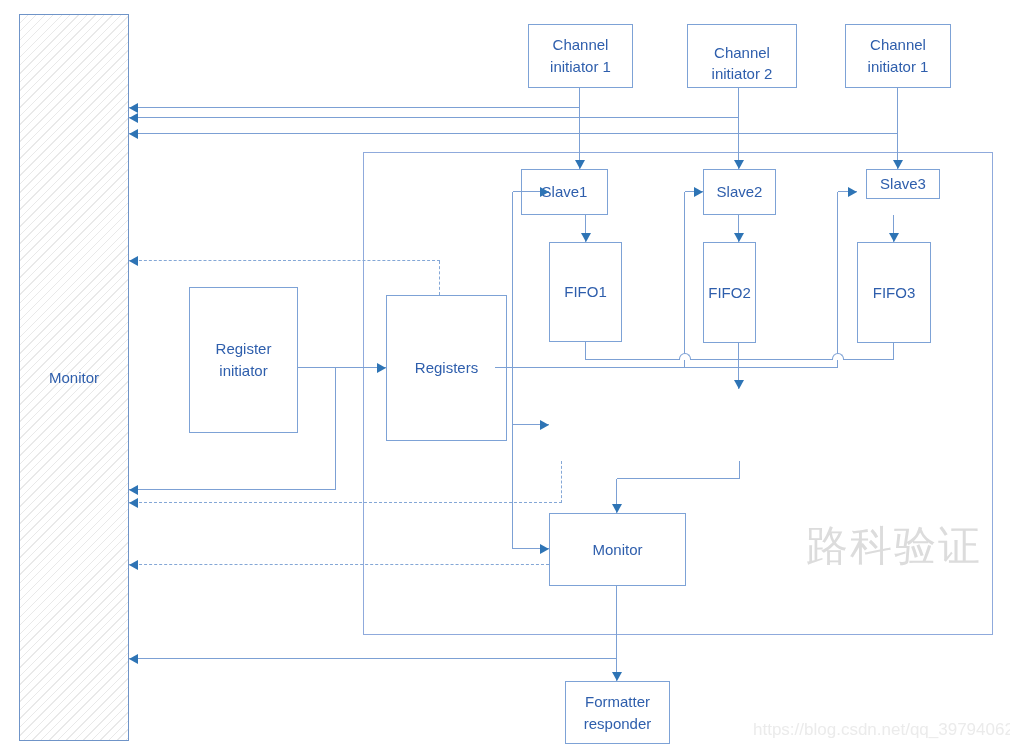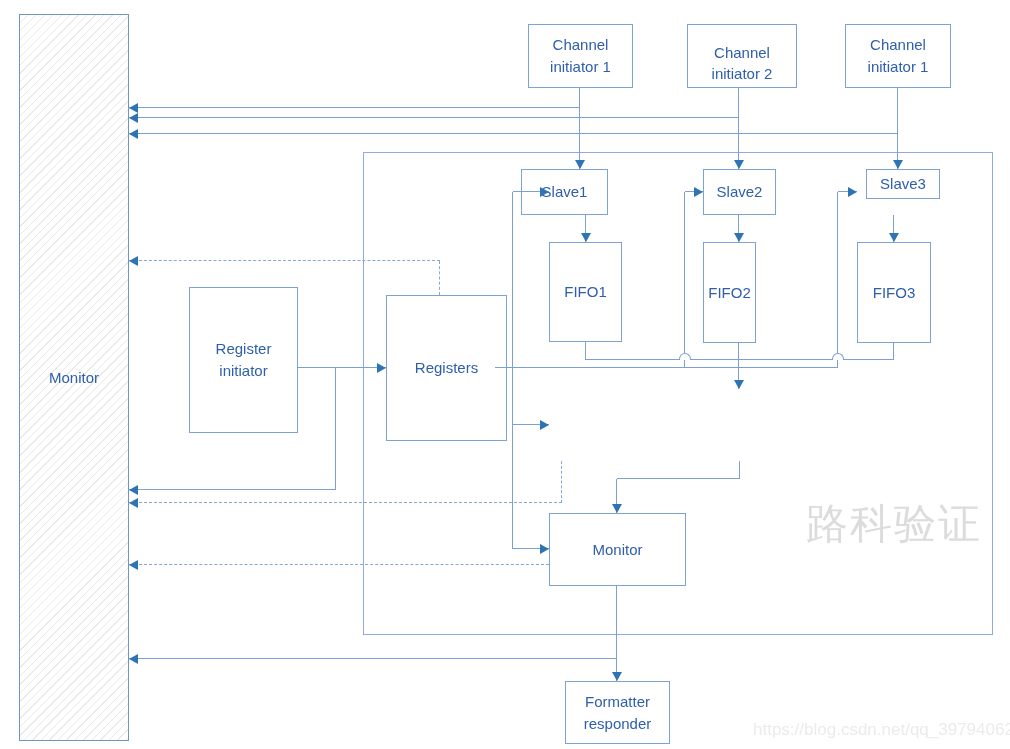--- a/index.html
+++ b/index.html
@@ -20,21 +20,21 @@
   }
   .hatch{
     background:repeating-linear-gradient(135deg,#ffffff 0px,#ffffff 5px,#e9e9e9 5px,#e9e9e9 6px);
     border:1.5px solid #6f94c8;
   }
   .caption{
     position:absolute;color:#2e5eac;font-size:15px;z-index:1;text-align:right;
   }
   .wm-cn{
     position:absolute;z-index:0;color:#dcdcdc;font-size:42px;letter-spacing:2px;
-    font-weight:400;white-space:nowrap;
+    font-weight:400;white-space:nowrap;margin-top:22px;
   }
   .wm-url{
     position:absolute;z-index:0;color:#ebebeb;font-size:17px;white-space:nowrap;
   }
   .hop{
     position:absolute;z-index:3;width:12px;height:7px;background:#ffffff;
     border:1.5px solid #7ca0d4;border-bottom:none;border-radius:6px 6px 0 0;
     box-sizing:border-box;
   }
   .arw{position:absolute;z-index:4;width:0;height:0;}

